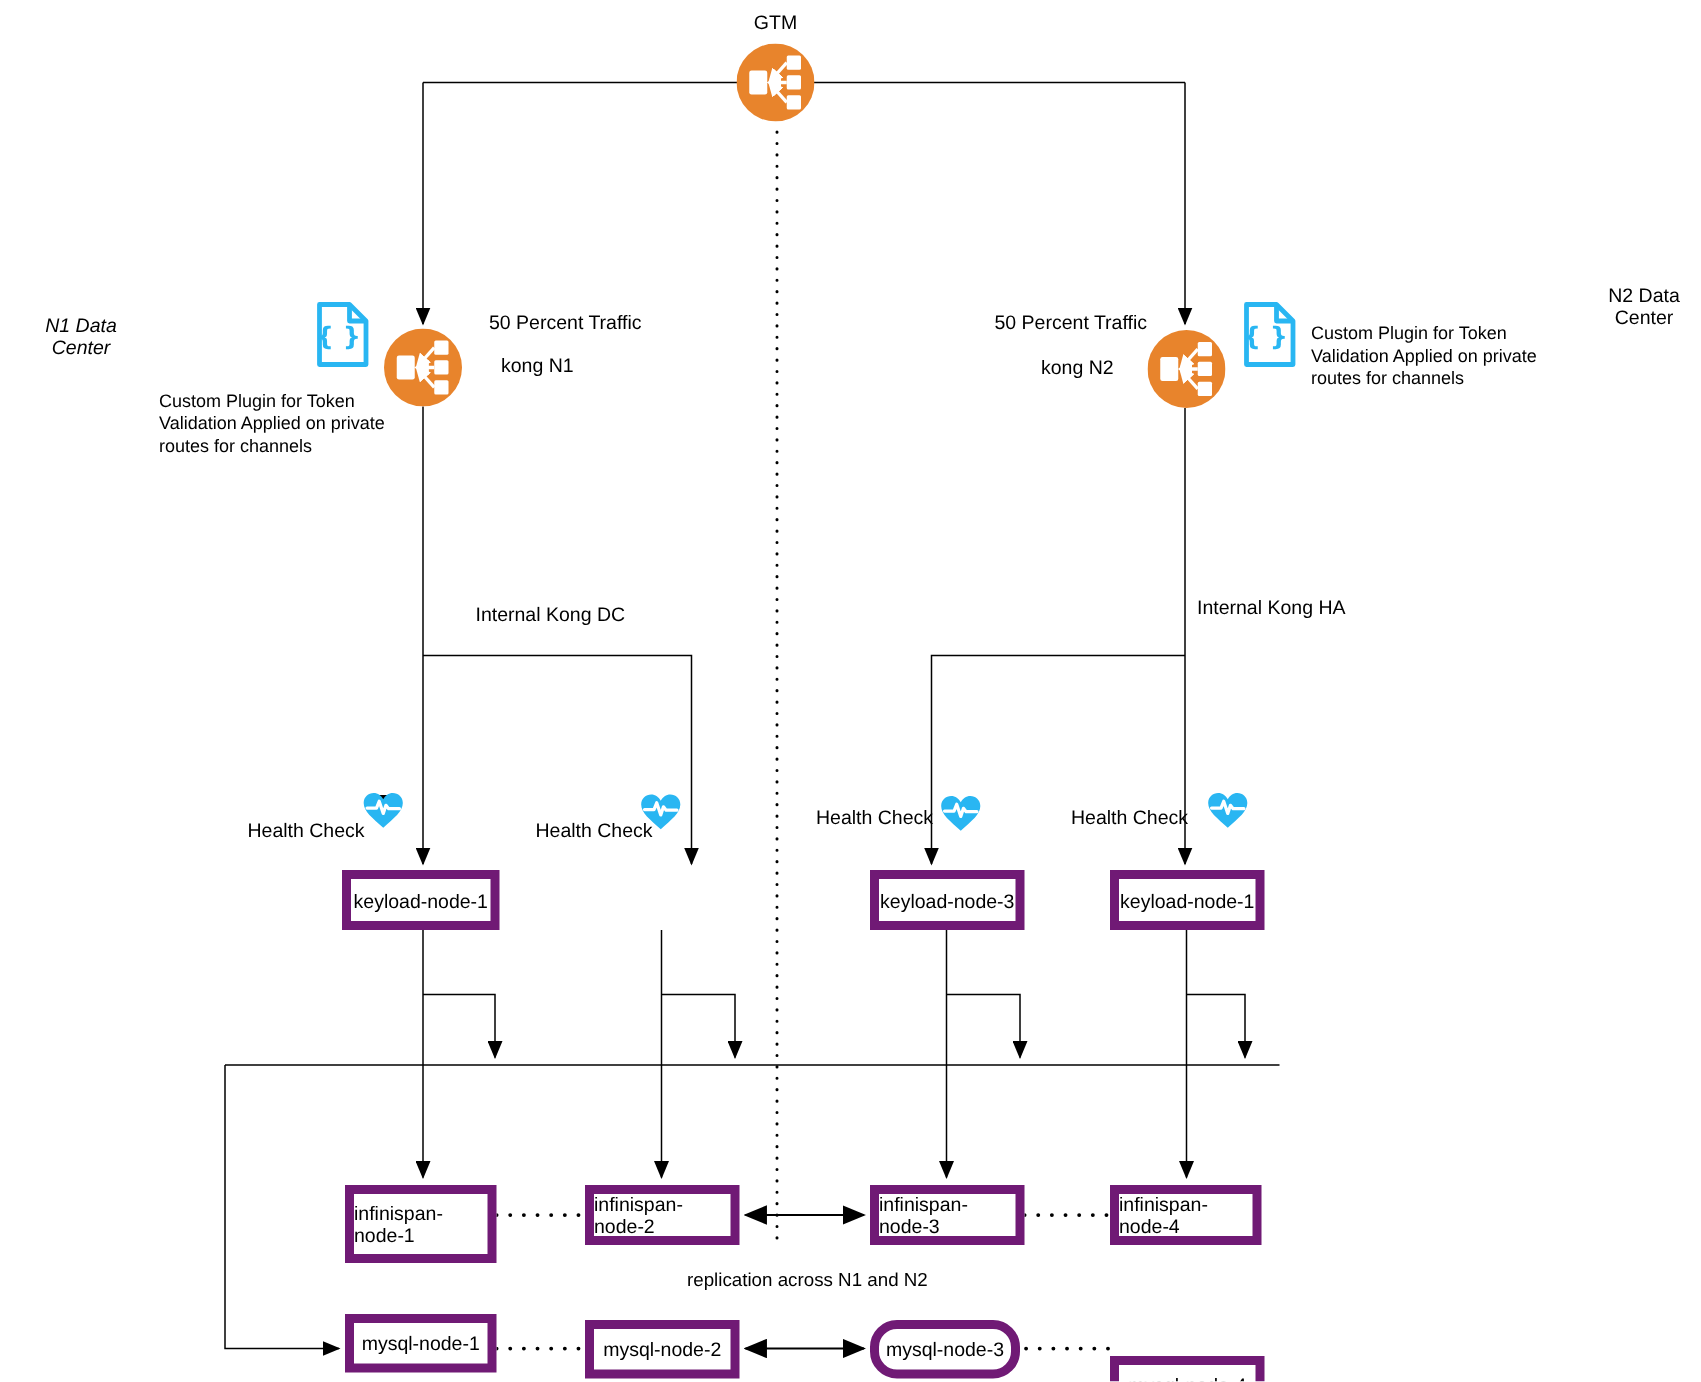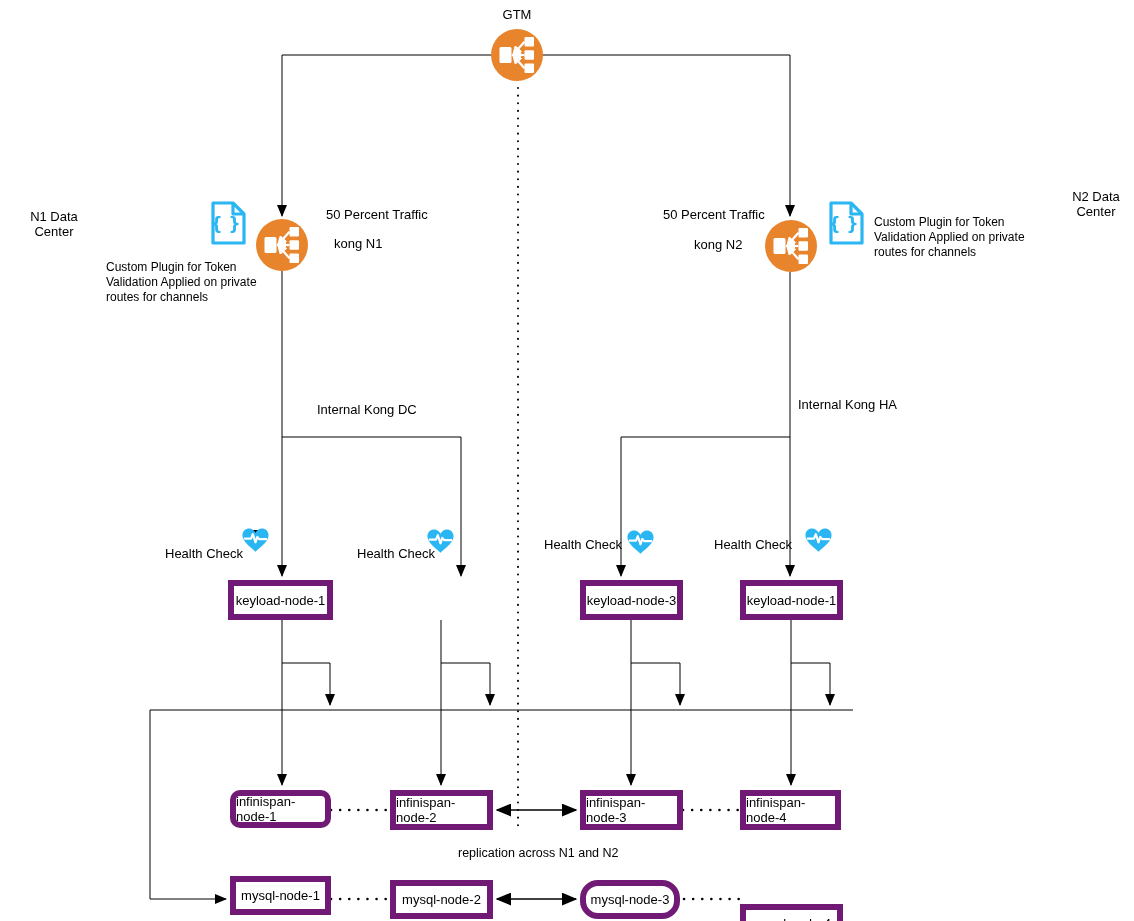--- a/index.html
+++ b/index.html
@@ -121,21 +121,21 @@
     </svg>
   <svg class="icon" style="left:625px;top:529px;width:31px;height:27px;">
       <use href="#heart-icon"></use>
     </svg>
   <svg class="icon" style="left:803px;top:527px;width:31px;height:27px;">
       <use href="#heart-icon"></use>
     </svg>
 
   <div class="lbl center" style="left:487px;top:7px;width:60px;">GTM</div>
 
-  <div class="dc-label" style="position:absolute;left:6px;top:209px;width:96px;">N1 Data
+  <div class="dc-label" style="position:absolute;left:6px;top:209px;width:96px;font-style:italic;">N1 Data
 Center</div>
   <div class="dc-label" style="position:absolute;left:1058px;top:189px;width:76px;">N2 Data
 Center</div>
 
   <div class="lbl" style="left:326px;top:207px;">50 Percent Traffic</div>
   <div class="lbl" style="left:334px;top:236px;">kong N1</div>
   <div class="plugin-note" style="position:absolute;left:106px;top:260px;width:163px;">Custom Plugin for Token Validation Applied on private routes for channels</div>
 
   <div class="lbl" style="left:663px;top:207px;">50 Percent Traffic</div>
   <div class="lbl" style="left:694px;top:237px;">kong N2</div>
@@ -148,21 +148,21 @@
   <div class="lbl" style="left:357px;top:546px;">Health Check</div>
   <div class="lbl" style="left:544px;top:537px;">Health Check</div>
   <div class="lbl" style="left:714px;top:537px;">Health Check</div>
 
   <div class="lbl" style="left:458px;top:846px;font-size:12.5px;">replication across N1 and N2</div>
 
   <div class="node-box" style="left:228px;top:580px;width:105px;height:40px;">keyload-node-1</div>
   <div class="node-box" style="left:580px;top:580px;width:103px;height:40px;">keyload-node-3</div>
   <div class="node-box" style="left:740px;top:580px;width:103px;height:40px;">keyload-node-1</div>
 
-  <div class="node-box" style="left:230px;top:790px;width:101px;height:38px;border-radius:10px;">infinispan-node-1</div>
+  <div class="node-box" style="left:230px;top:790px;width:101px;height:52px;">infinispan-node-1</div>
   <div class="node-box" style="left:390px;top:790px;width:103px;height:40px;">infinispan-node-2</div>
   <div class="node-box" style="left:580px;top:790px;width:103px;height:40px;">infinispan-node-3</div>
   <div class="node-box" style="left:740px;top:790px;width:101px;height:40px;">infinispan-node-4</div>
 
   <div class="node-box" style="left:230px;top:876px;width:101px;height:39px;">mysql-node-1</div>
   <div class="node-box" style="left:390px;top:880px;width:103px;height:39px;">mysql-node-2</div>
   <div class="node-box" style="left:580px;top:880px;width:100px;height:39px;border-radius:18px;">mysql-node-3</div>
   <div class="node-box" style="left:740px;top:880px;width:103px;height:39px;margin-top:24px;">mysql-node-4</div>
 
 </div>

